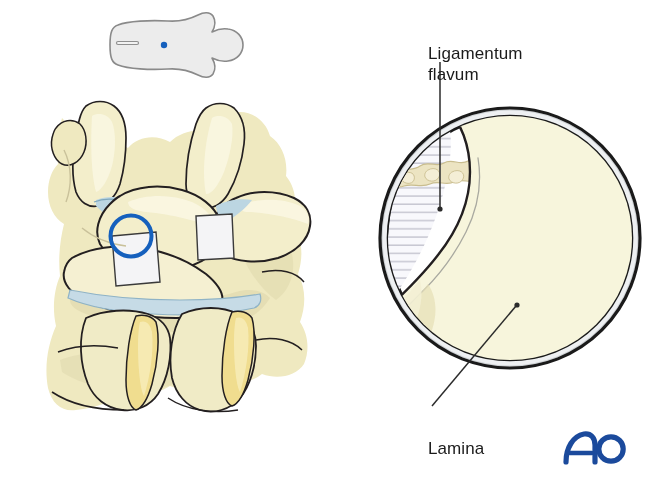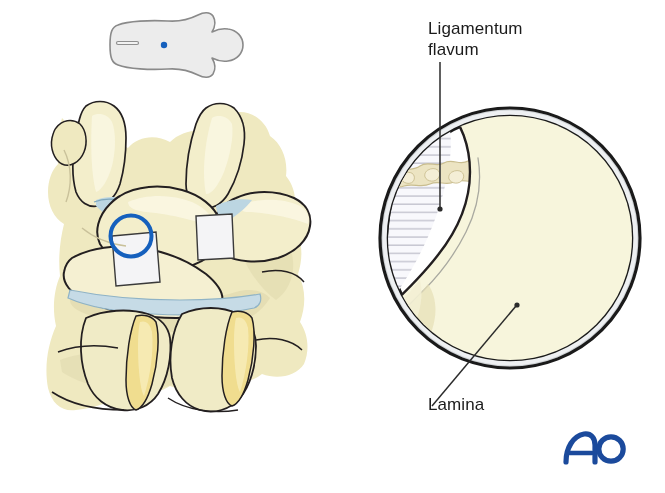--- a/index.html
+++ b/index.html
@@ -12,23 +12,24 @@
   #figure-root{position:absolute;inset:0;width:665px;height:493px;}
   svg.layer{position:absolute;left:0;top:0;width:665px;height:493px;display:block;}
   .label-text{
     position:absolute;
     font-family:"Liberation Sans", sans-serif;
     font-size:17px;
     line-height:21px;
     color:#1b1b1b;
     white-space:pre;
     letter-spacing:0.1px;
+    margin-top:25px;
   }
   #label-ligamentum{left:428px;top:18px;}
-  #label-lamina{left:428px;top:394px;}
+  #label-lamina{left:428px;top:413px;}
   #ao-logo{position:absolute;left:561px;top:428px;width:68px;height:40px;}
 </style>
 </head>
 <body>
 
 <div id="figure-root">
 
   <svg class="layer" viewBox="0 0 665 493">
     <defs>
 

